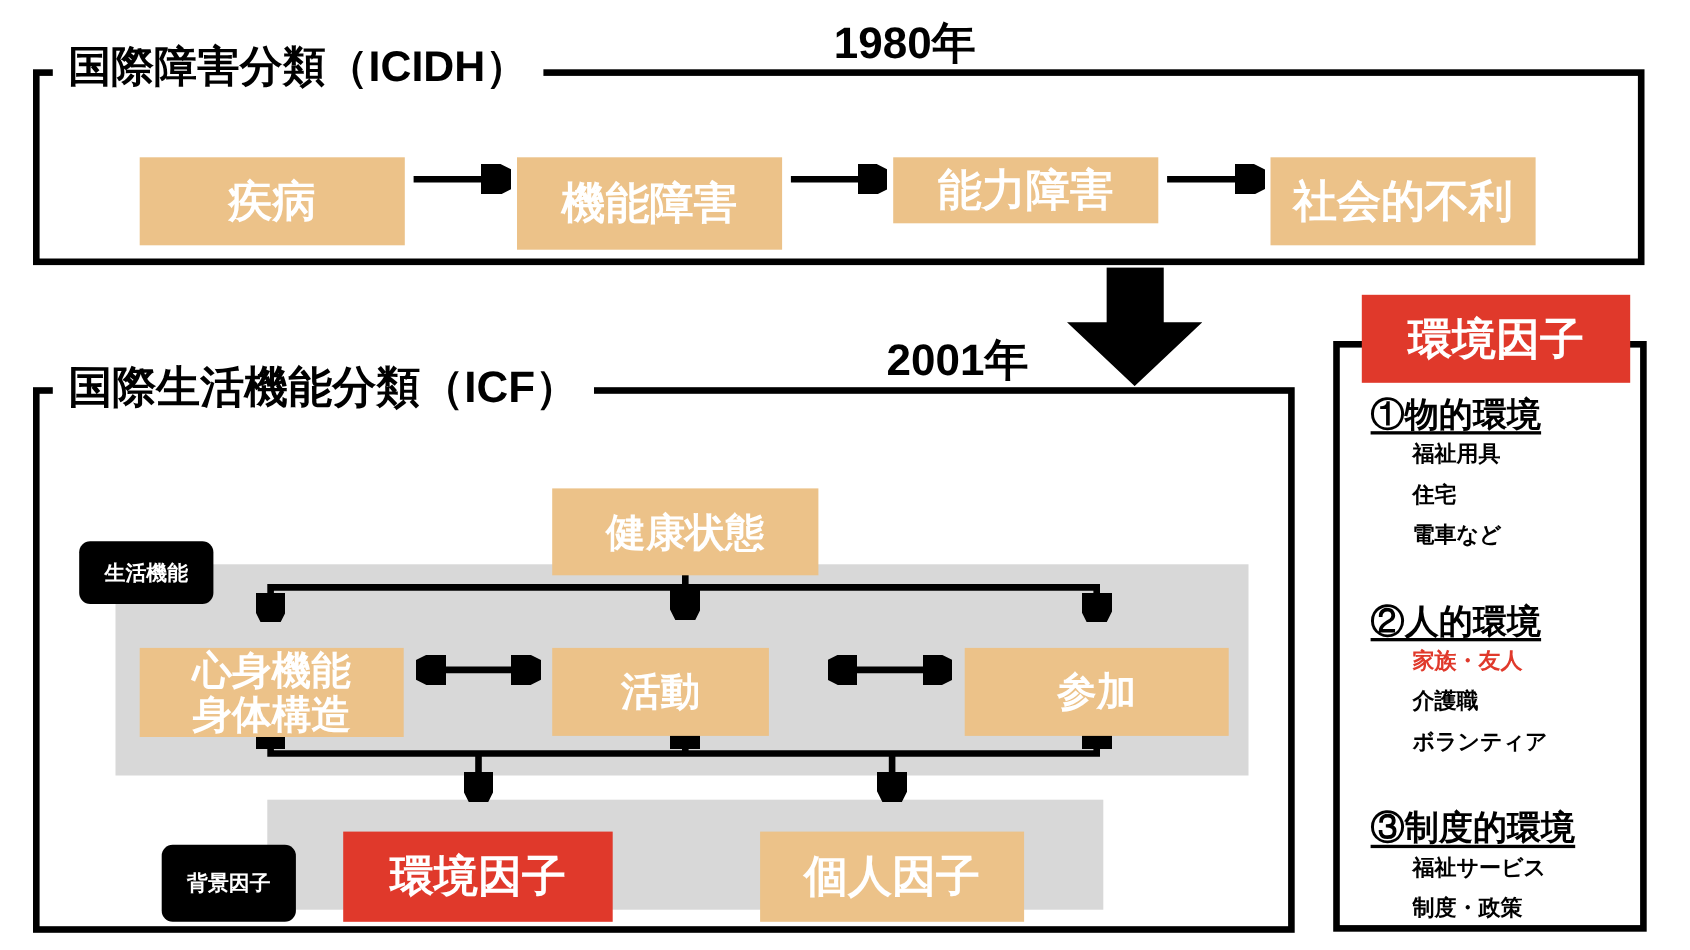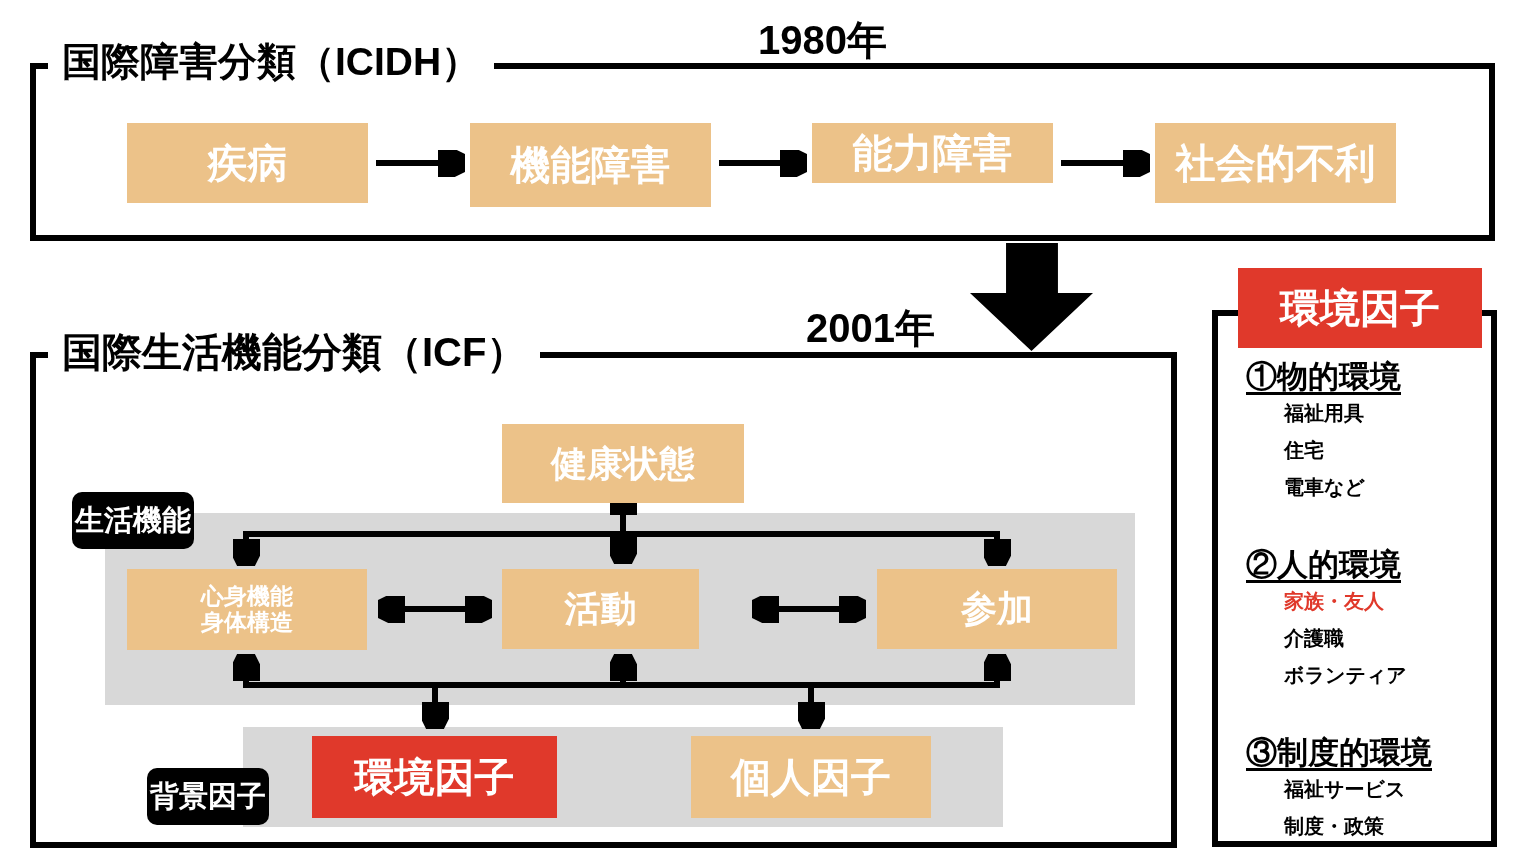--- a/index.html
+++ b/index.html
@@ -1,49 +1,49 @@
 <!DOCTYPE html>
 <html><head>
 <meta charset="utf-8">
 <style>
   html,body { margin:0; padding:0; background:#ffffff; }
   body { width:1536px; height:864px; font-family:"Liberation Sans", sans-serif; }
   .canvas { position:relative; width:1536px; height:864px; overflow:hidden; background:#fff; }
   .frame { position:absolute; border:6px solid #000; box-sizing:border-box; z-index:0; }
   .grayband { position:absolute; background:#d8d8d8; z-index:1; }
   .node { position:absolute; display:flex; flex-direction:column; align-items:center; justify-content:center;
-          color:#fff; font-weight:900; text-align:center; box-sizing:border-box; z-index:3; line-height:1.1; }
+          color:#fff; font-weight:900; text-align:center; box-sizing:border-box; z-index:3; line-height:1.1;margin-top:20px; }
   .tan  { background:#ecc289; }
   .rednode { background:#e0392b; }
   .section-title { position:absolute; font-weight:900; color:#000; background:#fff; padding:0 14px;
                    white-space:nowrap; z-index:5; }
   .title-icidh { left:48px; top:22px; font-size:39px; height:80px; line-height:80px; }
   .title-icf   { left:48px; top:312px; font-size:40px; height:80px; line-height:80px; }
   .year { position:absolute; font-weight:900; font-size:40px; color:#000; z-index:5; white-space:nowrap; }
   .year-icidh { left:758px; top:18px; height:44px; line-height:44px; }
   .year-icf   { left:806px; top:306px; height:44px; line-height:44px; }
-  .tag { position:absolute; background:#000; color:#fff; font-weight:900; font-size:29px;
+  .tag { position:absolute; background:#000; color:#fff; font-weight:900; font-size:19px;
          border-radius:10px; display:flex; align-items:center; justify-content:center; z-index:4; }
   .arrows-overlay { position:absolute; left:0; top:0; width:1536px; height:864px; z-index:2; pointer-events:none; }
   .arrows-overlay path { stroke:#000; stroke-width:6; fill:none; }
   .block-arrow { position:absolute; left:970px; top:243px; width:123px; height:108px; background:#000; z-index:4;
                  clip-path:polygon(29.3% 0, 71.5% 0, 71.5% 46.3%, 100% 46.3%, 50% 100%, 0 46.3%, 29.3% 46.3%); }
   
   .sidebar-header { position:absolute; left:1238px; top:268px; width:244px; height:80px; background:#e0392b;
                     color:#fff; font-weight:900; font-size:40px; display:flex; align-items:center; justify-content:center; z-index:5; }
   .sidebar-content { position:absolute; left:1246px; top:358px; width:246px; z-index:3; color:#000; }
   .sb-group { margin-bottom:40px; }
   .sb-heading { font-weight:900; font-size:31px; line-height:37px; text-decoration:underline;
                 text-decoration-thickness:3px; text-underline-offset:5px; }
   .sb-item { font-weight:900; font-size:20px; line-height:37px; margin-left:38px; }
   .sb-item.highlight { color:#e0392b; }
   
   .node-lg { font-size:40px; }
   .node-md { font-size:36px; }
-  .node-sm { font-size:23px; }
+  .node-sm { font-size:36px; }
 </style>
 </head>
 <body>
 
 <div class="canvas">
 
   <div class="frame" style="left:30px; top:63px; width:1465px; height:178px;"></div>
   <div class="section-title title-icidh">国際障害分類（ICIDH）</div>
   <div class="year year-icidh">1980年</div>
 
@@ -55,21 +55,21 @@
   <div class="block-arrow"></div>
 
   <div class="frame" style="left:30px; top:352px; width:1147px; height:496px;"></div>
   <div class="section-title title-icf">国際生活機能分類（ICF）</div>
   <div class="year year-icf">2001年</div>
 
   <div class="grayband" style="left:105px; top:513px; width:1030px; height:192px;"></div>
   <div class="grayband" style="left:243px; top:727px; width:760px; height:100px;"></div>
 
   <div class="tag" style="left:72px; top:492px; width:122px; height:57px;">生活機能</div>
-  <div class="tag" style="left:147px; top:768px; width:122px; height:57px;">背景因子</div>
+  <div class="tag" style="left:147px; top:768px; width:122px; height:70px;">背景因子</div>
 
   <div class="node tan node-md" style="left:502px; top:424px; width:242px; height:79px;">健康状態</div>
 
   <div class="node tan node-sm" style="left:127px; top:569px; width:240px; height:81px;">
     <span>心身機能</span>
     <span>身体構造</span>
   </div>
   <div class="node tan node-md" style="left:502px; top:569px; width:197px; height:80px;">活動</div>
   <div class="node tan node-md" style="left:877px; top:569px; width:240px; height:80px;">参加</div>
 

